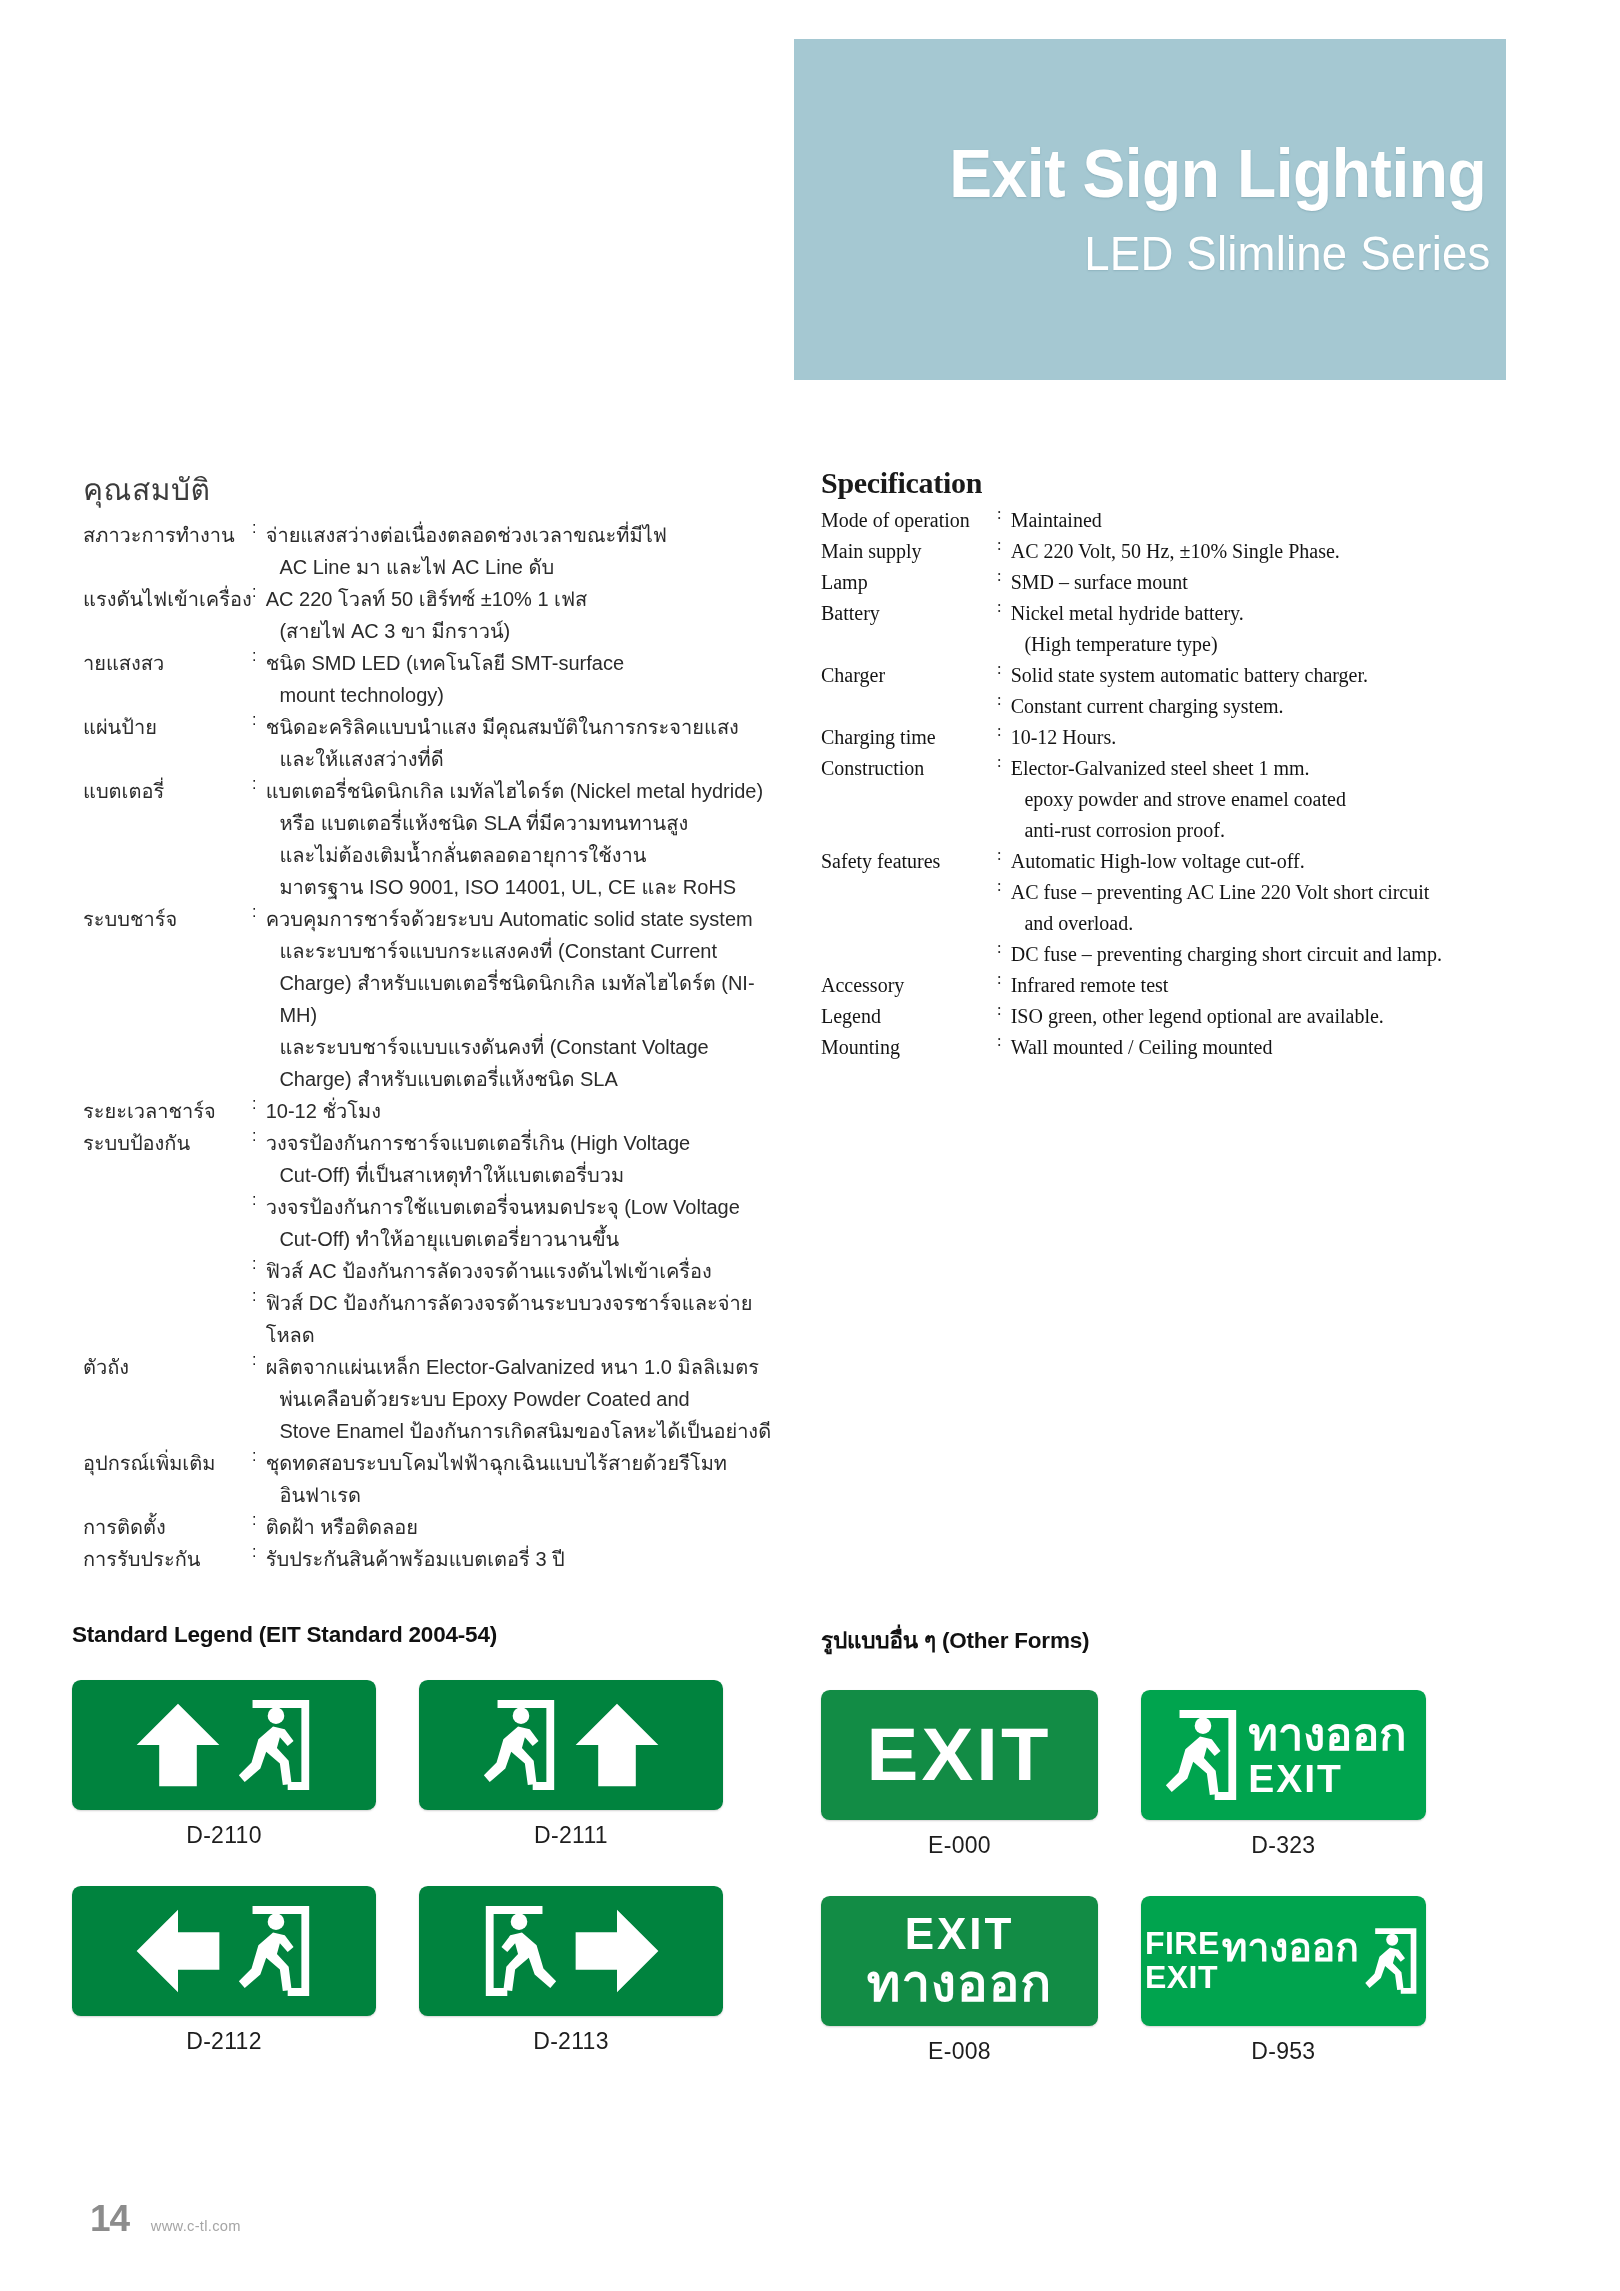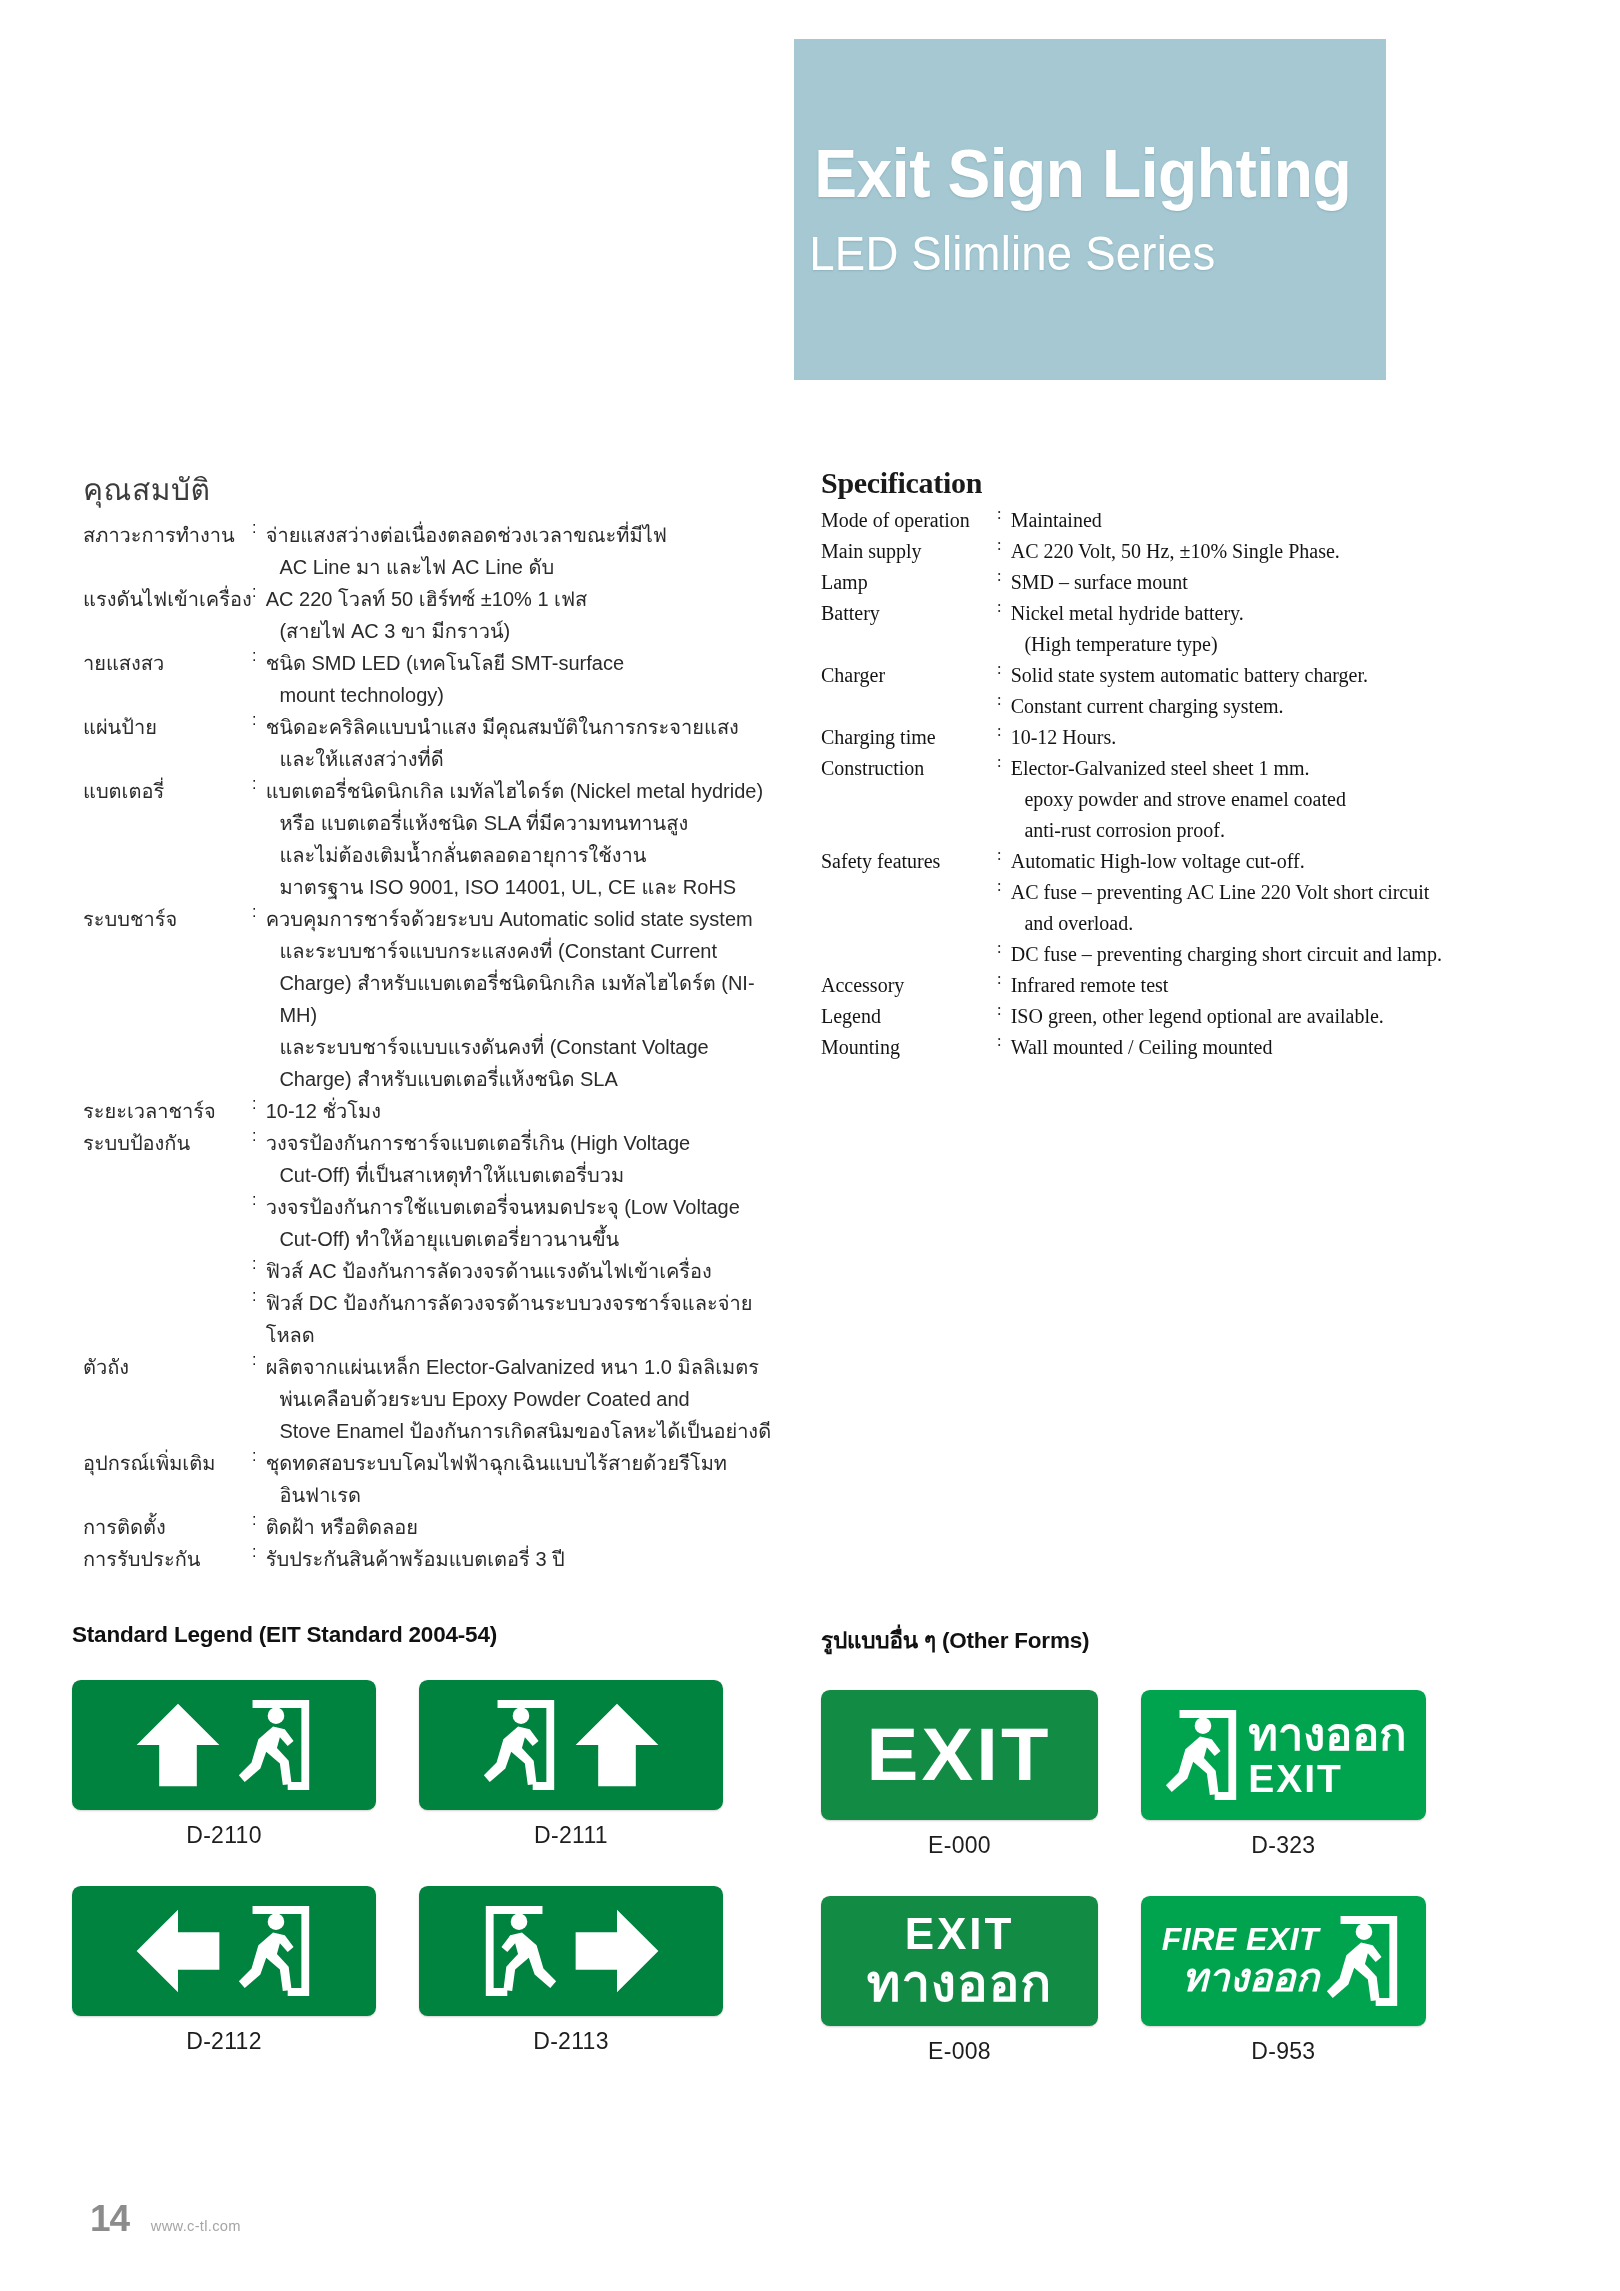--- a/index.html
+++ b/index.html
@@ -6,23 +6,23 @@
   body{
     width:1620px;height:2292px;position:relative;overflow:hidden;
     font-family:"Liberation Sans","DejaVu Sans",sans-serif;
     color:#1a1a1a;
     -webkit-font-smoothing:antialiased;
   }
   .page{position:absolute;inset:0;}
 
   
   .banner{
-    position:absolute;left:794px;top:39px;width:592px;height:341px;
+    position:absolute;left:794px;top:39px;width:712px;height:341px;
     background:#a5c8d2;
-    display:flex;flex-direction:column;align-items:flex-start;justify-content:center;
+    display:flex;flex-direction:column;align-items:flex-end;justify-content:center;
   }
   .banner-title{
     color:#fff;font-size:69px;font-weight:bold;letter-spacing:-0.5px;
     line-height:1.05;transform:scaleX(0.93);transform-origin:center;
     text-shadow:0 1px 2px rgba(90,130,142,.35);
   }
   .banner-sub{
     color:#fff;font-size:49px;font-weight:normal;margin-top:13.7px;
     transform:scaleX(0.93);transform-origin:center;letter-spacing:0.2px;
     text-shadow:0 1px 2px rgba(90,130,142,.3);
@@ -91,21 +91,21 @@
   .plate.e008{width:277px;height:130px;background:#128c45;flex-direction:column;gap:0;}
   .txt-exit-sm{color:#fff;font-size:44px;font-weight:bold;letter-spacing:2.9px;line-height:1.05;}
   .txt-thai{color:#fff;font-size:51px;font-weight:bold;line-height:1.05;letter-spacing:1px;}
 
   .plate.d323{width:277px;height:130px;background:#00a44e;gap:3.9px;padding:0 3.9px;}
   .d323-text{display:flex;flex-direction:column;align-items:flex-start;line-height:1;}
   .d323-thai{color:#fff;font-size:45px;font-weight:bold;letter-spacing:0px;}
   .d323-en{color:#fff;font-size:39px;font-weight:bold;letter-spacing:2px;margin-top:2px;}
 
   .plate.d953{width:277px;height:130px;background:#00a44e;gap:2px;padding:0 3.9px;}
-  .d953-text{display:flex;flex-direction:column;align-items:flex-end;line-height:1.06;font-style:italic;}
+  .d953-text{display:flex;flex-direction:row;align-items:flex-start;line-height:1.06;}
   .d953-en{color:#fff;font-size:32px;font-weight:bold;letter-spacing:0.5px;}
   .d953-thai{color:#fff;font-size:39px;font-weight:bold;}
 
   
   .footer{position:absolute;left:90px;top:2198px;display:flex;align-items:baseline;gap:21.6px;}
   .pg-num{font-size:37px;font-weight:bold;color:#8c8c8c;letter-spacing:-1px;}
   .pg-url{font-size:14.7px;color:#a5a5a5;letter-spacing:0.3px;}
 </style>
 </head>
 <body>

